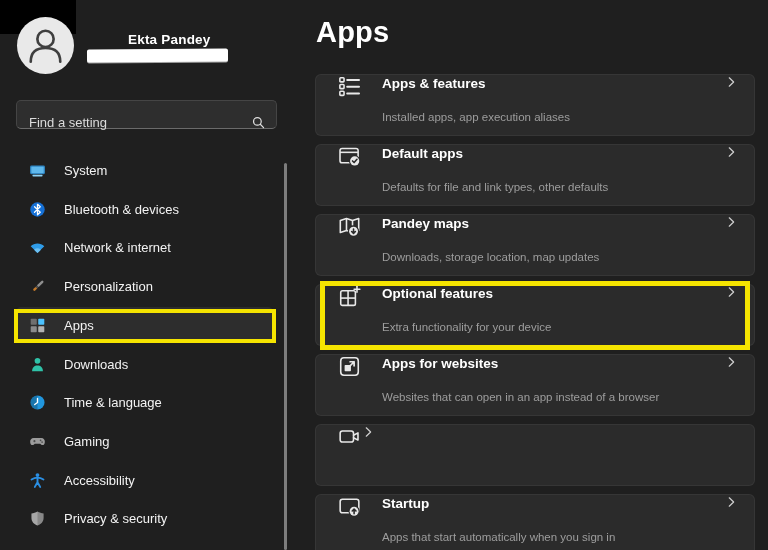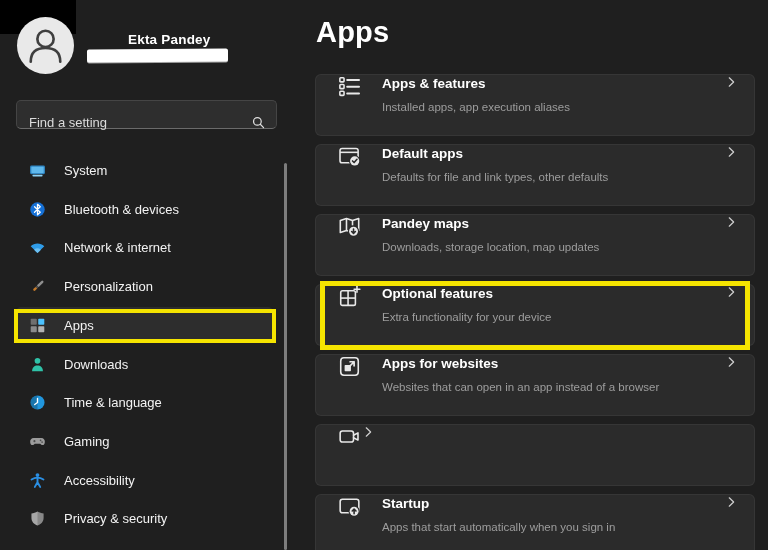--- a/index.html
+++ b/index.html
@@ -42,21 +42,21 @@
   
   .page-title{position:absolute;left:316px;top:16px;font-size:29px;font-weight:bold;color:#ffffff;letter-spacing:.2px;}
   .card{
     position:absolute;left:315px;width:440px;height:62px;border-radius:6px;box-sizing:border-box;
     background:#2b2b2b;border:1px solid rgba(255,255,255,.055);
     display:flex;align-items:flex-start;padding:0 16px 0 22px;cursor:pointer;
   }
   .card-icon{width:23px;height:23px;flex:0 0 23px;display:block;}
   .card-text{margin-left:21px;flex:1;min-width:0;}
   .card-title{font-size:13.5px;font-weight:bold;color:#ffffff;line-height:17px;}
-  .card-sub{font-size:11.5px;color:#9d9d9d;line-height:15px;margin-top:8px;}
+  .card-sub{font-size:11.5px;color:#9d9d9d;line-height:15px;margin-top:18px;}
   .chevron{width:14px;height:14px;flex:0 0 14px;}
 </style>
 </head>
 <body>
 
 <div class="screen">
 
   <div class="black-redact"></div>
 
   <div>

